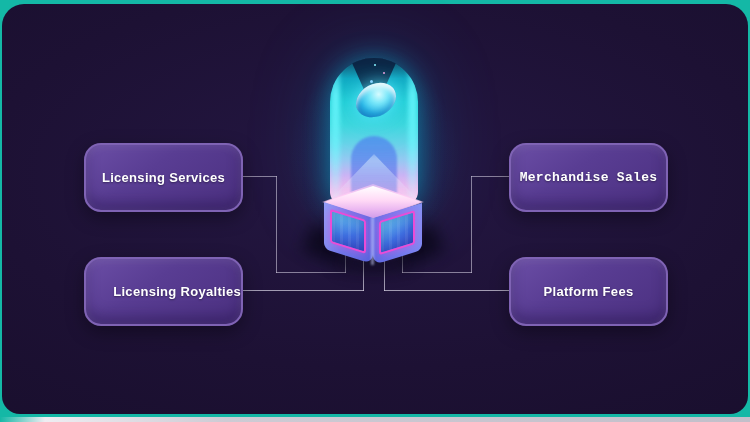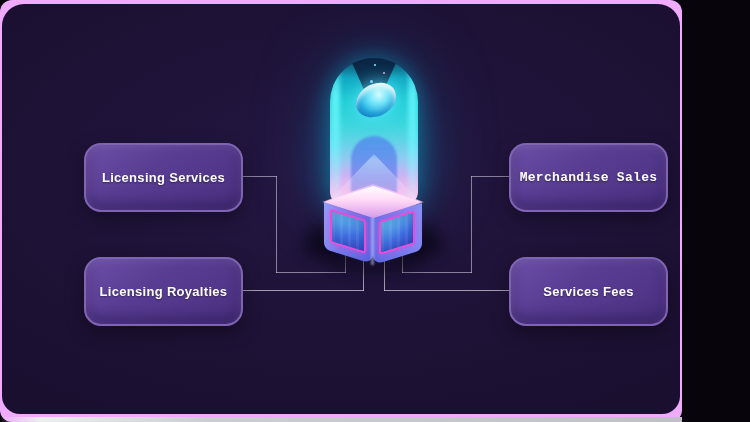--- a/index.html
+++ b/index.html
@@ -1,17 +1,17 @@
 <!DOCTYPE html>
 <html><head>
 <meta charset="utf-8">
 <style>
   html,body{margin:0;padding:0;background:#07040c;width:750px;height:422px;overflow:hidden;
     font-family:"Liberation Sans","DejaVu Sans",sans-serif;}
-  .stage{position:relative;width:682px;height:422px;background:#f0abfc;border-radius:12px;}
+  .stage{position:relative;width:750px;height:422px;background:#14b8a6;}
 
   
   .panel{position:absolute;left:2px;right:2px;top:4px;bottom:8px;border-radius:22px 22px 18px 18px;
     background:radial-gradient(95% 85% at 50% 42%, #241743 0%, #1d1134 55%, #180e2c 100%);}
 
   
   .bottom-strip{position:absolute;left:0;right:0;bottom:0;height:5px;
     background:linear-gradient(90deg, rgba(232,231,236,0) 0%, #eeedf2 6%, #cdcbd4 30%, #c2bfca 100%);}
 
   
@@ -138,21 +138,21 @@
       <div class="top-face"></div>
     </div>
   </div>
 
   <div class="node" style="left:84px;top:143px;">
     <span>Licensing Services</span>
   </div>
   <div class="node" style="left:509px;top:143px;font-family:Liberation Mono, monospace;">
     <span>Merchandise Sales</span>
   </div>
-  <div class="node" style="left:84px;top:257px;">
+  <div class="node" style="left:84px;top:257px;justify-content:flex-end;">
     <span>Licensing Royalties</span>
   </div>
   <div class="node" style="left:509px;top:257px;">
-    <span>Services Fees</span>
+    <span>Platform Fees</span>
   </div>
 
   <div class="bottom-strip"></div>
 </div>
 
 </body></html>

